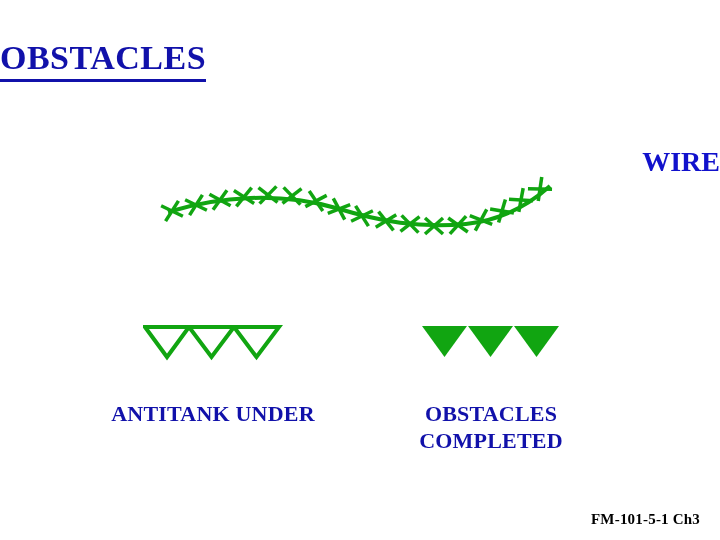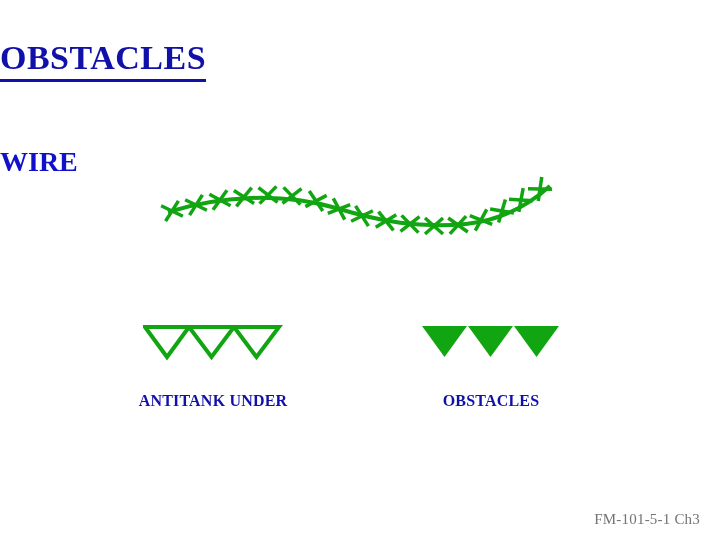--- a/index.html
+++ b/index.html
@@ -38,21 +38,21 @@
     padding-bottom: 3px;
     border-bottom: 3px solid #1111aa;
   }
 
   
   #wire-heading {
     position: absolute;
     top: 147px;
     left: 0;
     width: 720px;
-    text-align: left;
+    text-align: right;
     font-size: 28px;
     font-weight: bold;
     color: #1111cc;
     line-height: 1.1;
   }
   #wire-symbol {
     position: absolute;
     top: 170px;
     left: 150px;
     width: 420px;
@@ -76,37 +76,37 @@
   #col-under-construction { left: 63px; }
   #col-completed { left: 341px; }
 
   .symbol-art {
     height: 50px;
     display: flex;
     align-items: flex-start;
     justify-content: center;
   }
   .symbol-caption {
-    margin-top: 16px;
-    font-size: 16px;
+    margin-top: 26px;
+    font-size: 22px;
     font-weight: bold;
     color: #1111aa;
     line-height: 1.22;
     letter-spacing: 0.2px;
   }
   .symbol-caption .cap-line { display: block; }
 
   
   #footer-ref {
     position: absolute;
     right: 20px;
     bottom: 12px;
     font-size: 15px;
-    font-weight: normal;
-    color: #737373;
+    font-weight: bold;
+    color: #000000;
     letter-spacing: 0.2px;
   }
 </style>
 </head>
 <body>
 
 <div id="slide">
 
   <div id="title-block">
     <span id="slide-title">OBSTACLES</span>
@@ -219,20 +219,21 @@
         <svg width="140" height="36" viewBox="0 0 140 36">
           <g fill="#11a511" stroke="none">
             <path d="M 1 1 L 46 1 L 23.5 32 Z"></path>
             <path d="M 47 1 L 92 1 L 69.5 32 Z"></path>
             <path d="M 93 1 L 138 1 L 115.5 32 Z"></path>
           </g>
         </svg>
       </div>
       <div class="symbol-caption">
         <span class="cap-line">OBSTACLES</span>
+        <span class="cap-line">COMPLETED</span>
       </div>
     </div>
 
   </div>
 
   <div id="footer-ref">FM-101-5-1 Ch3</div>
 
 </div>
 
 </body></html>

